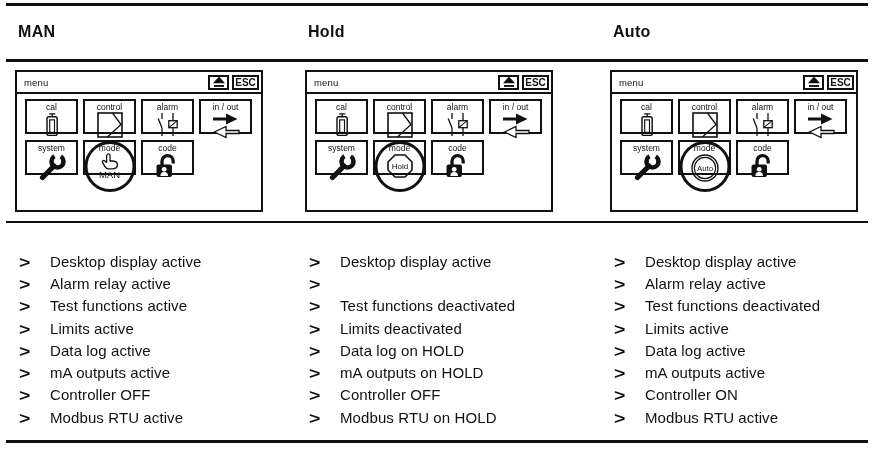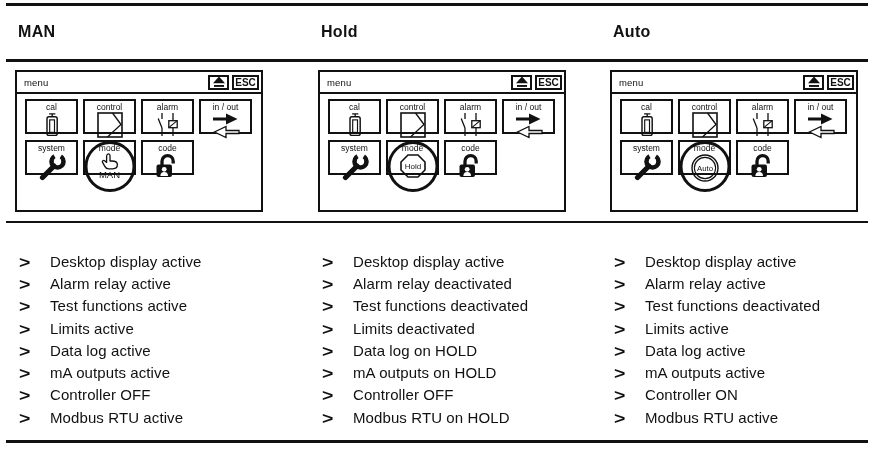--- a/index.html
+++ b/index.html
@@ -8,21 +8,21 @@
     font-family:"Liberation Sans", sans-serif;color:#111;
   }
   .rule{position:absolute;left:6px;width:862px;background:#111;}
   #rule-top{top:3px;height:3px;}
   #rule-headers{top:59px;height:3px;}
   #rule-screens{top:221px;height:2px;}
   #rule-bottom{top:440px;height:3px;}
 
   .col{position:absolute;top:0;height:453px;}
   #col-0{left:15px;width:285px;}
-  #col-1{left:318px;width:285px;text-decoration:underline;}
+  #col-1{left:305px;width:285px;text-decoration:underline;}
   #col-2{left:610px;width:260px;}
 
   .col-header{position:absolute;top:23px;left:3px;font-size:16px;font-weight:bold;letter-spacing:.3px;}
 
   .screen{position:absolute;top:70px;left:0;width:248px;height:142px;border:2px solid #111;box-sizing:border-box;background:#fff;text-align:right;}
   .titlebar{height:20px;border-bottom:2px solid #111;display:flex;align-items:center;padding:0 2px 0 7px;}
   .screen-title{font-size:9.5px;letter-spacing:.2px;}
   .tb-spacer{flex:1;}
   .tb-btn{box-sizing:border-box;height:15px;border:2px solid #111;display:flex;align-items:center;justify-content:center;background:#fff;}
   .up-btn{width:21px;margin-right:3px;}
@@ -276,21 +276,20 @@
     </div>
   </div>
 
   <div class="list">
     <div class="list-row">
         <span class="marker">&gt;</span>
         <span class="list-text">Desktop display active</span>
       </div>
     <div class="list-row">
         <span class="marker">&gt;</span>
-        <span class="list-text">Alarm relay deactivated</span>
       </div>
     <div class="list-row">
         <span class="marker">&gt;</span>
         <span class="list-text">Test functions deactivated</span>
       </div>
     <div class="list-row">
         <span class="marker">&gt;</span>
         <span class="list-text">Limits deactivated</span>
       </div>
     <div class="list-row">

